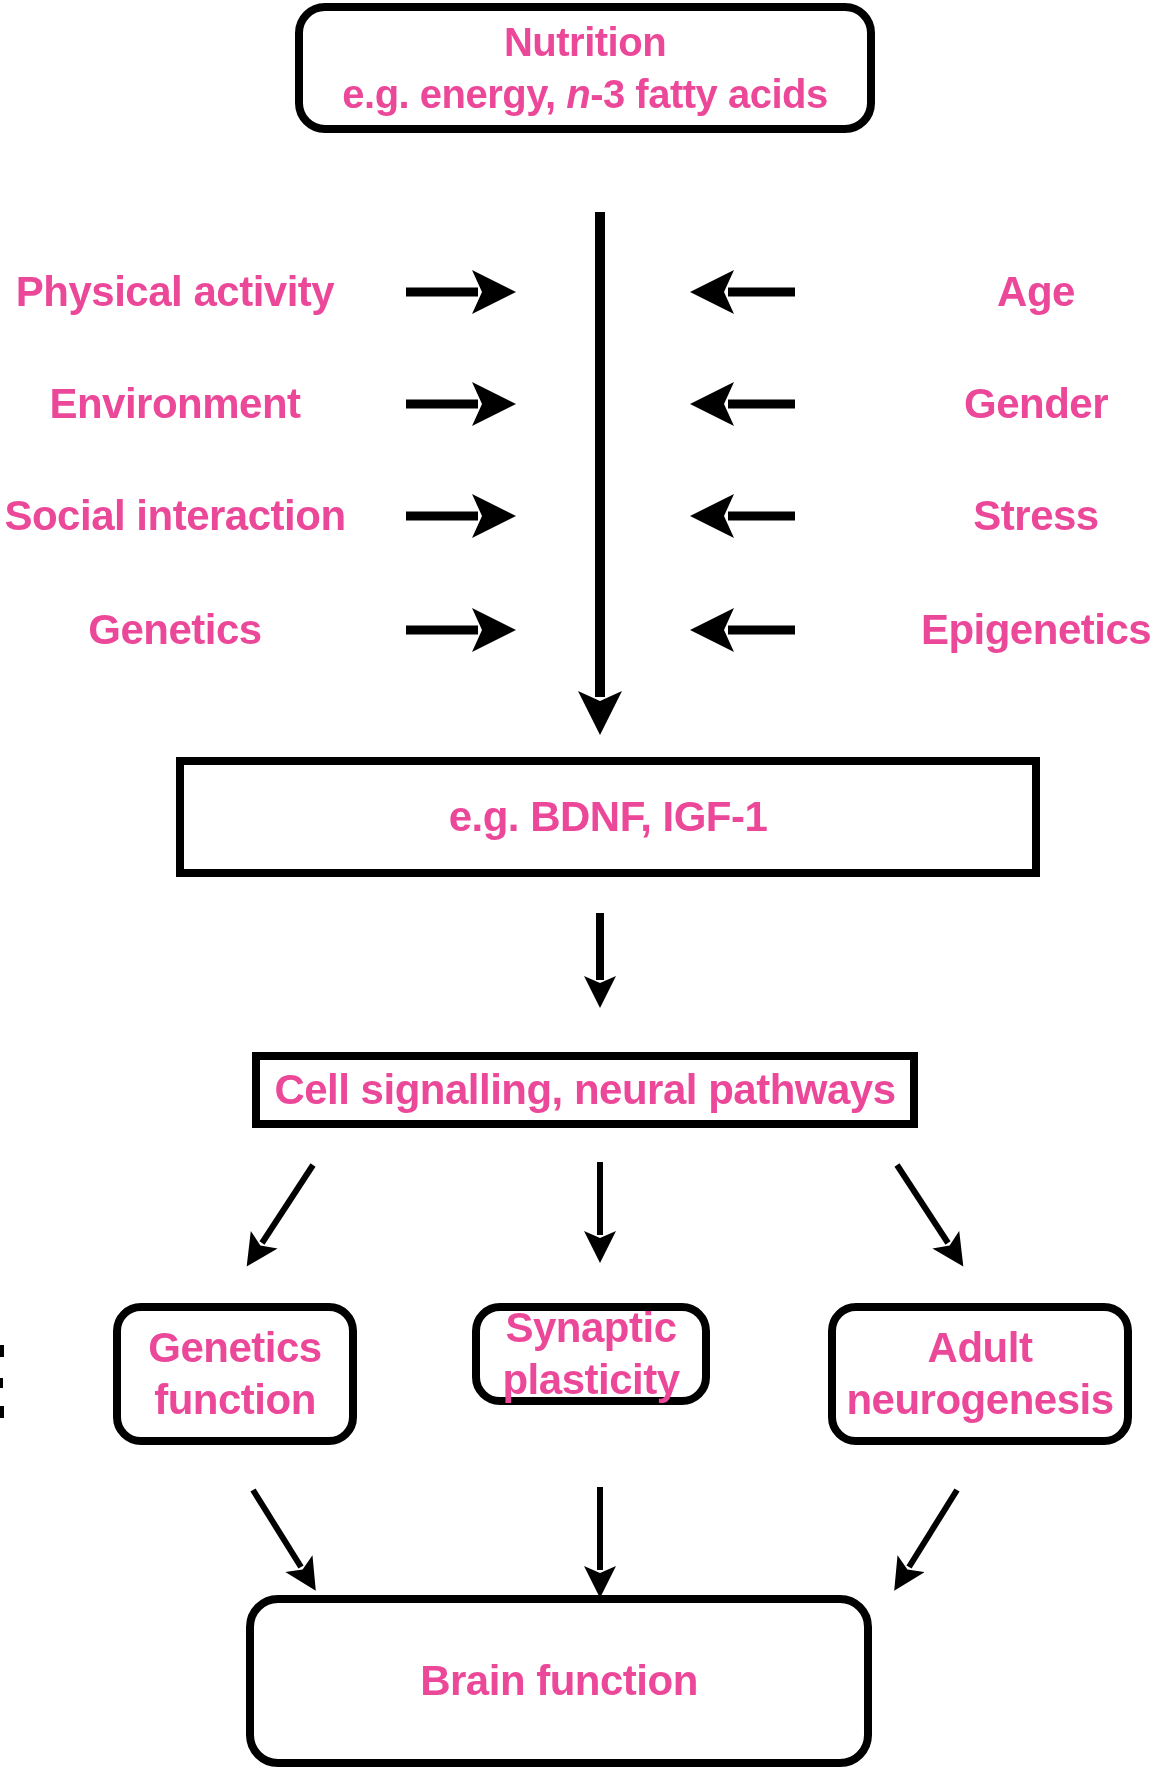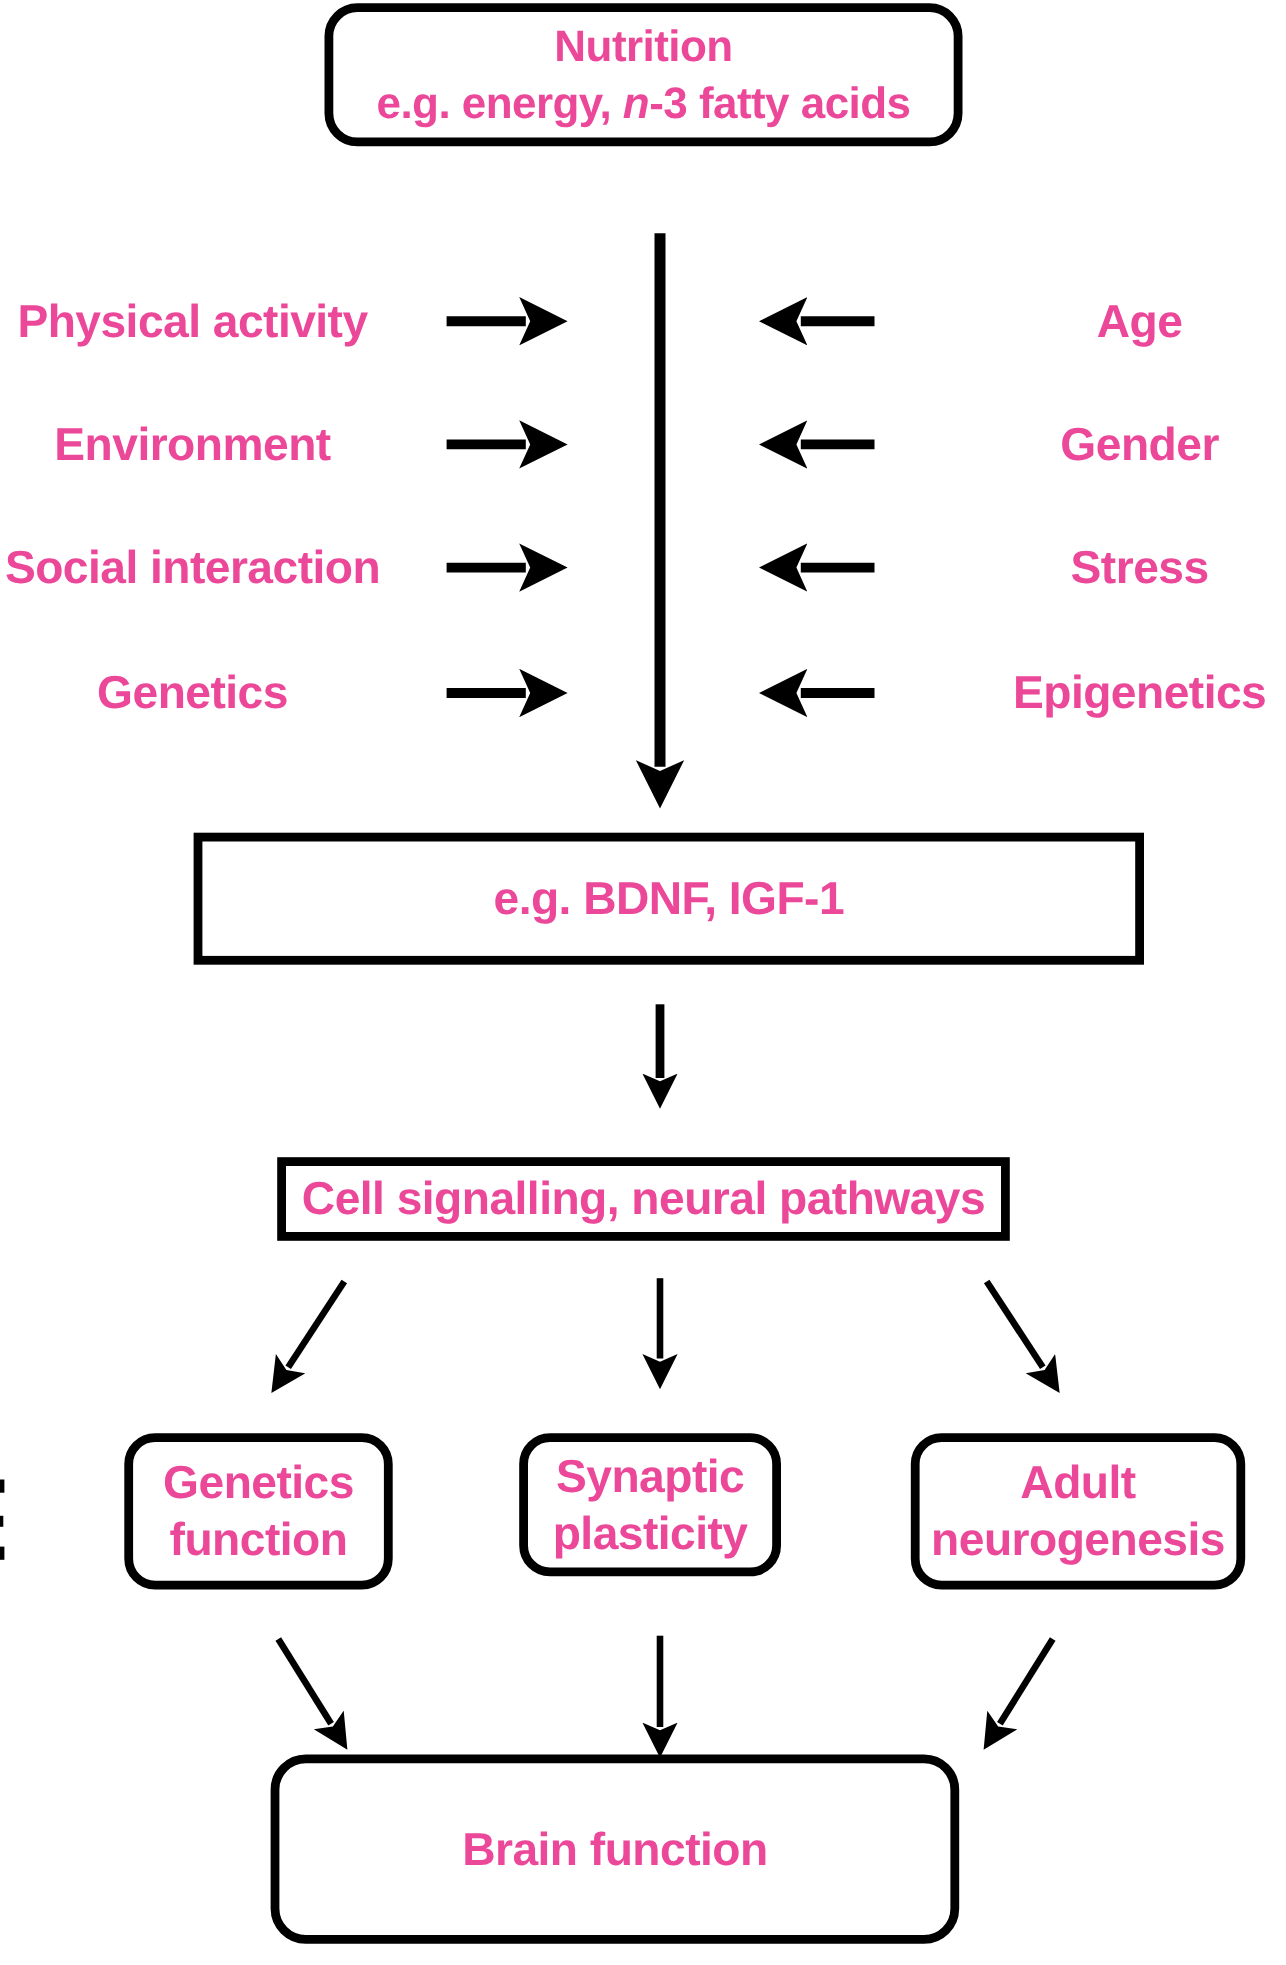--- a/index.html
+++ b/index.html
@@ -100,21 +100,21 @@
 
   <div class="box" style="left:252px;top:1052px;width:666px;height:76px;border-radius:0;">
     <div class="txt">Cell signalling, neural pathways</div>
   </div>
 
   <div class="box" style="left:113px;top:1303px;width:244px;height:142px;border-radius:28px;">
     <div class="txt">Genetics</div>
     <div class="txt">function</div>
   </div>
 
-  <div class="box" style="left:472px;top:1303px;width:238px;height:130px;border-radius:28px;">
+  <div class="box" style="left:472px;top:1303px;width:238px;height:102px;border-radius:28px;">
     <div class="txt">Synaptic</div>
     <div class="txt">plasticity</div>
   </div>
 
   <div class="box" style="left:828px;top:1303px;width:304px;height:142px;border-radius:28px;">
     <div class="txt">Adult</div>
     <div class="txt">neurogenesis</div>
   </div>
 
   <div class="box" style="left:246px;top:1595px;width:626px;height:172px;border-radius:32px;align-items:center;">

